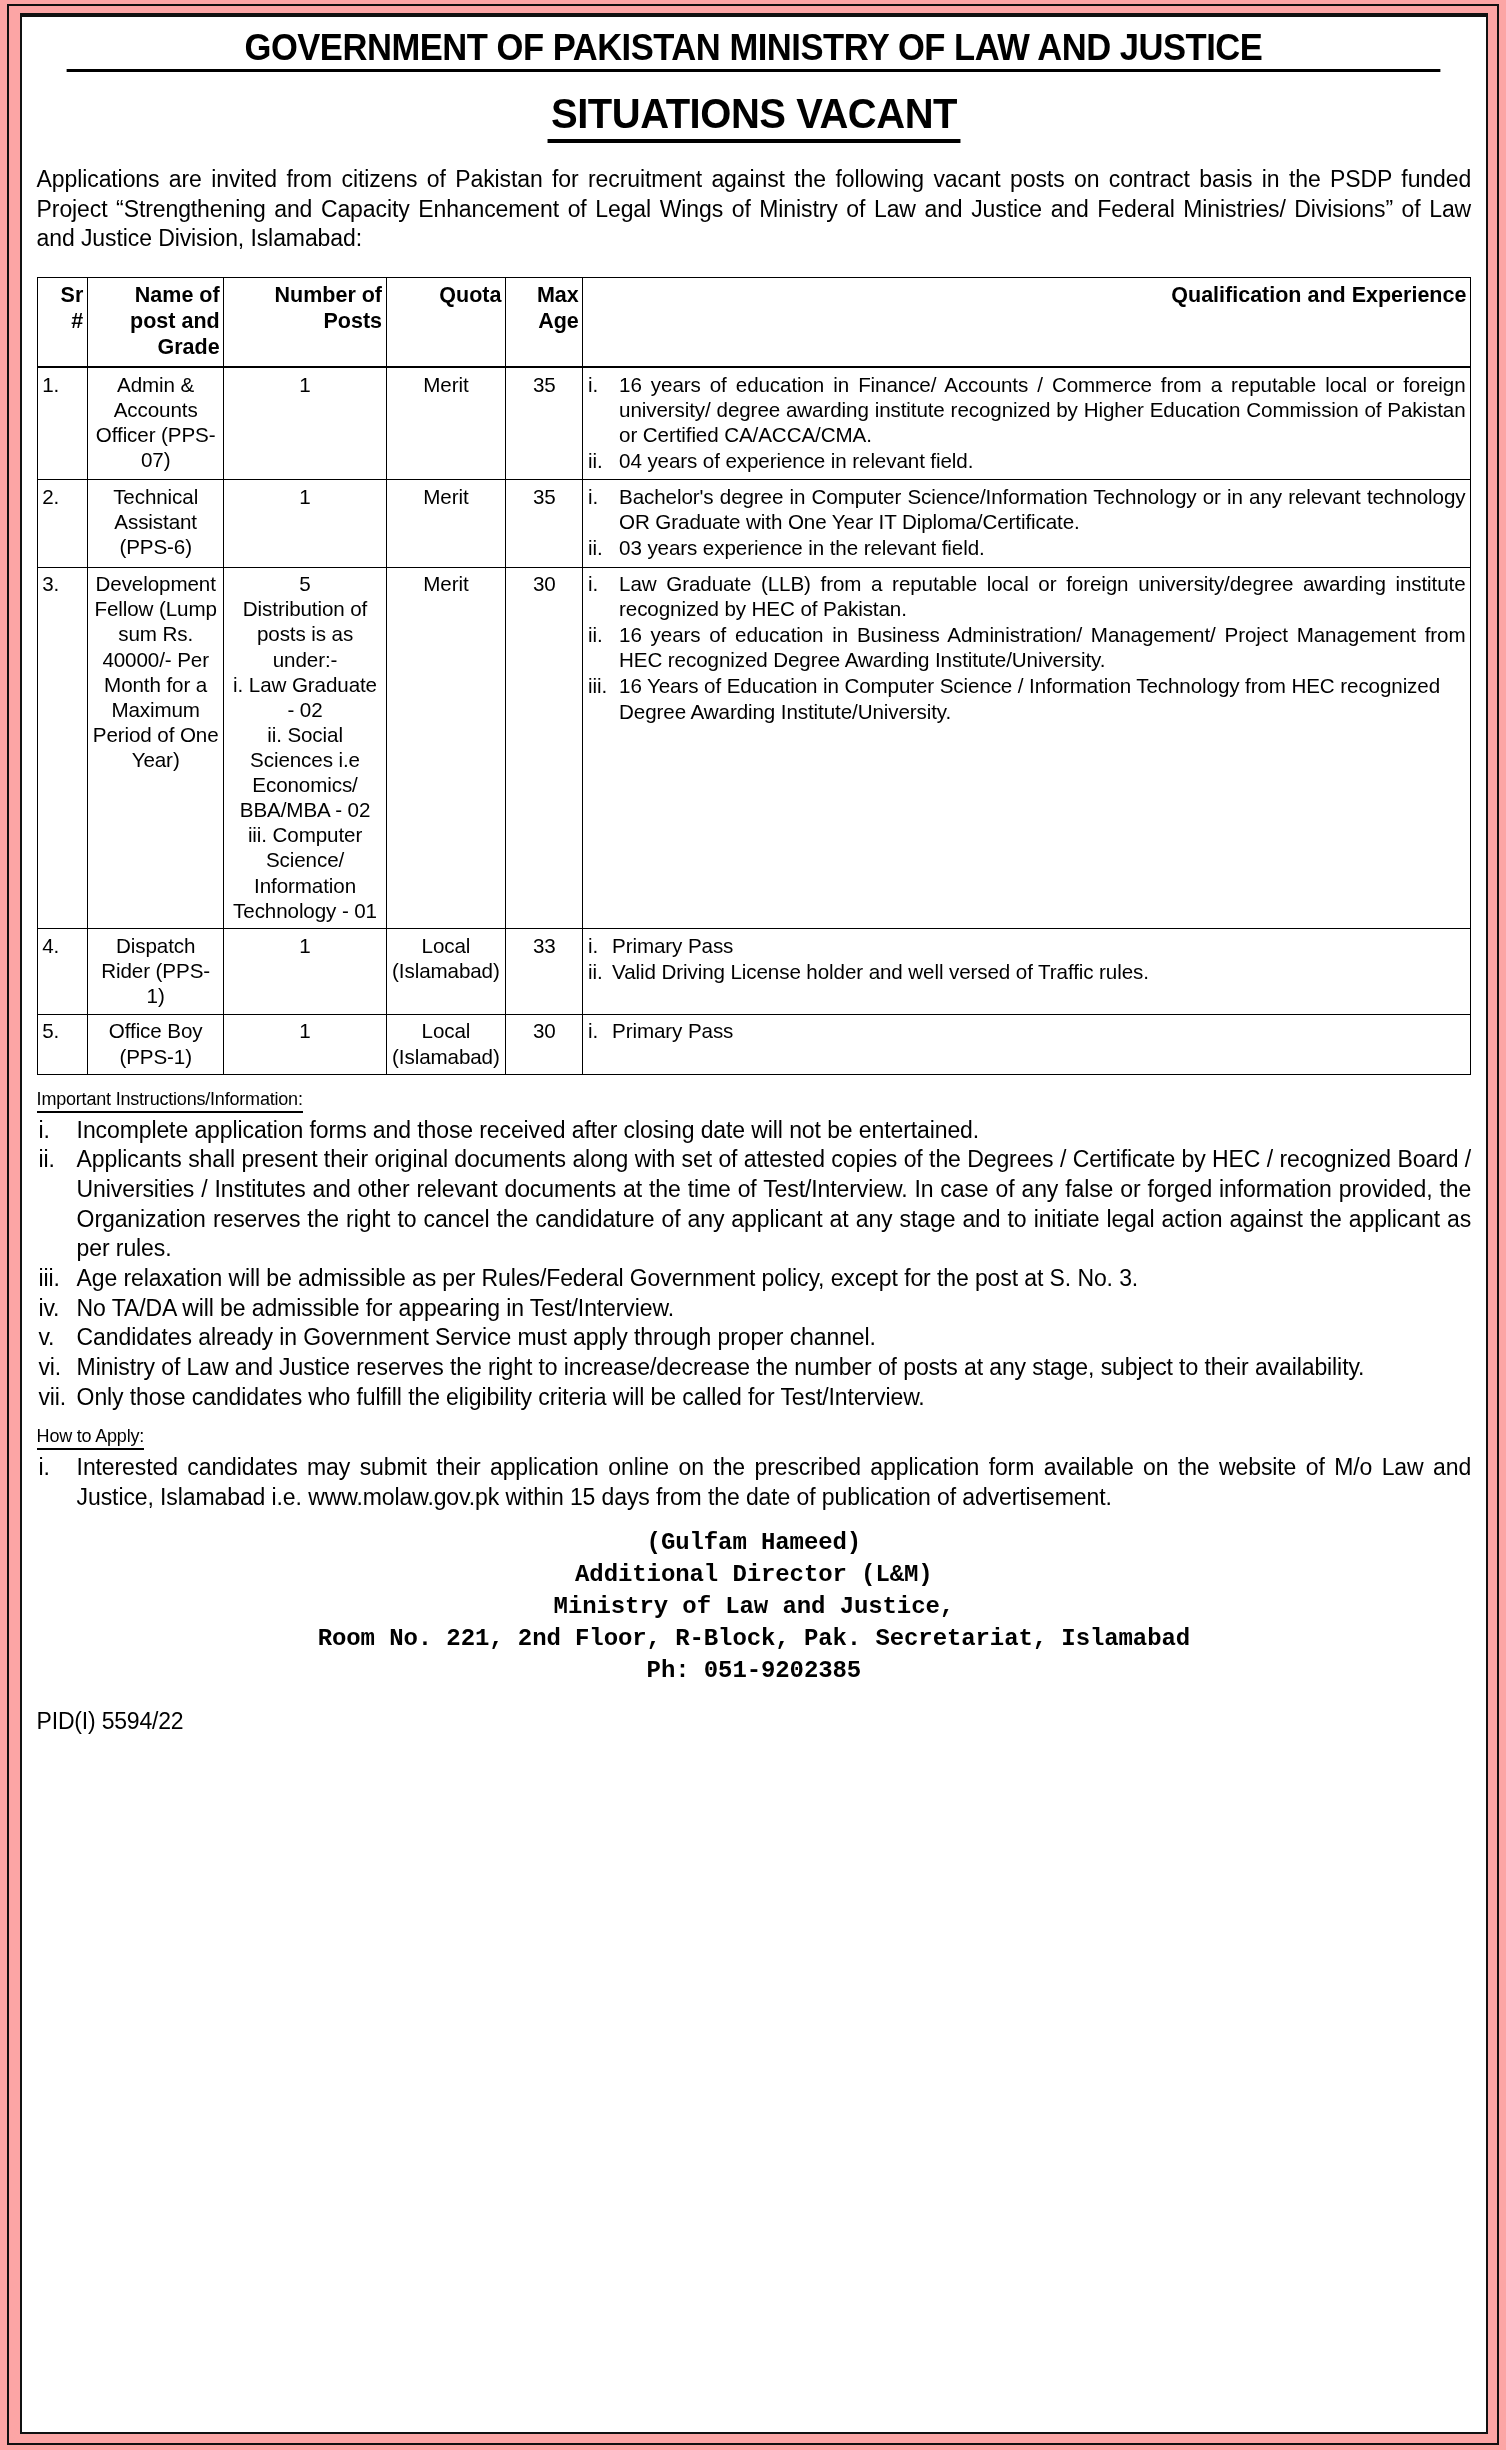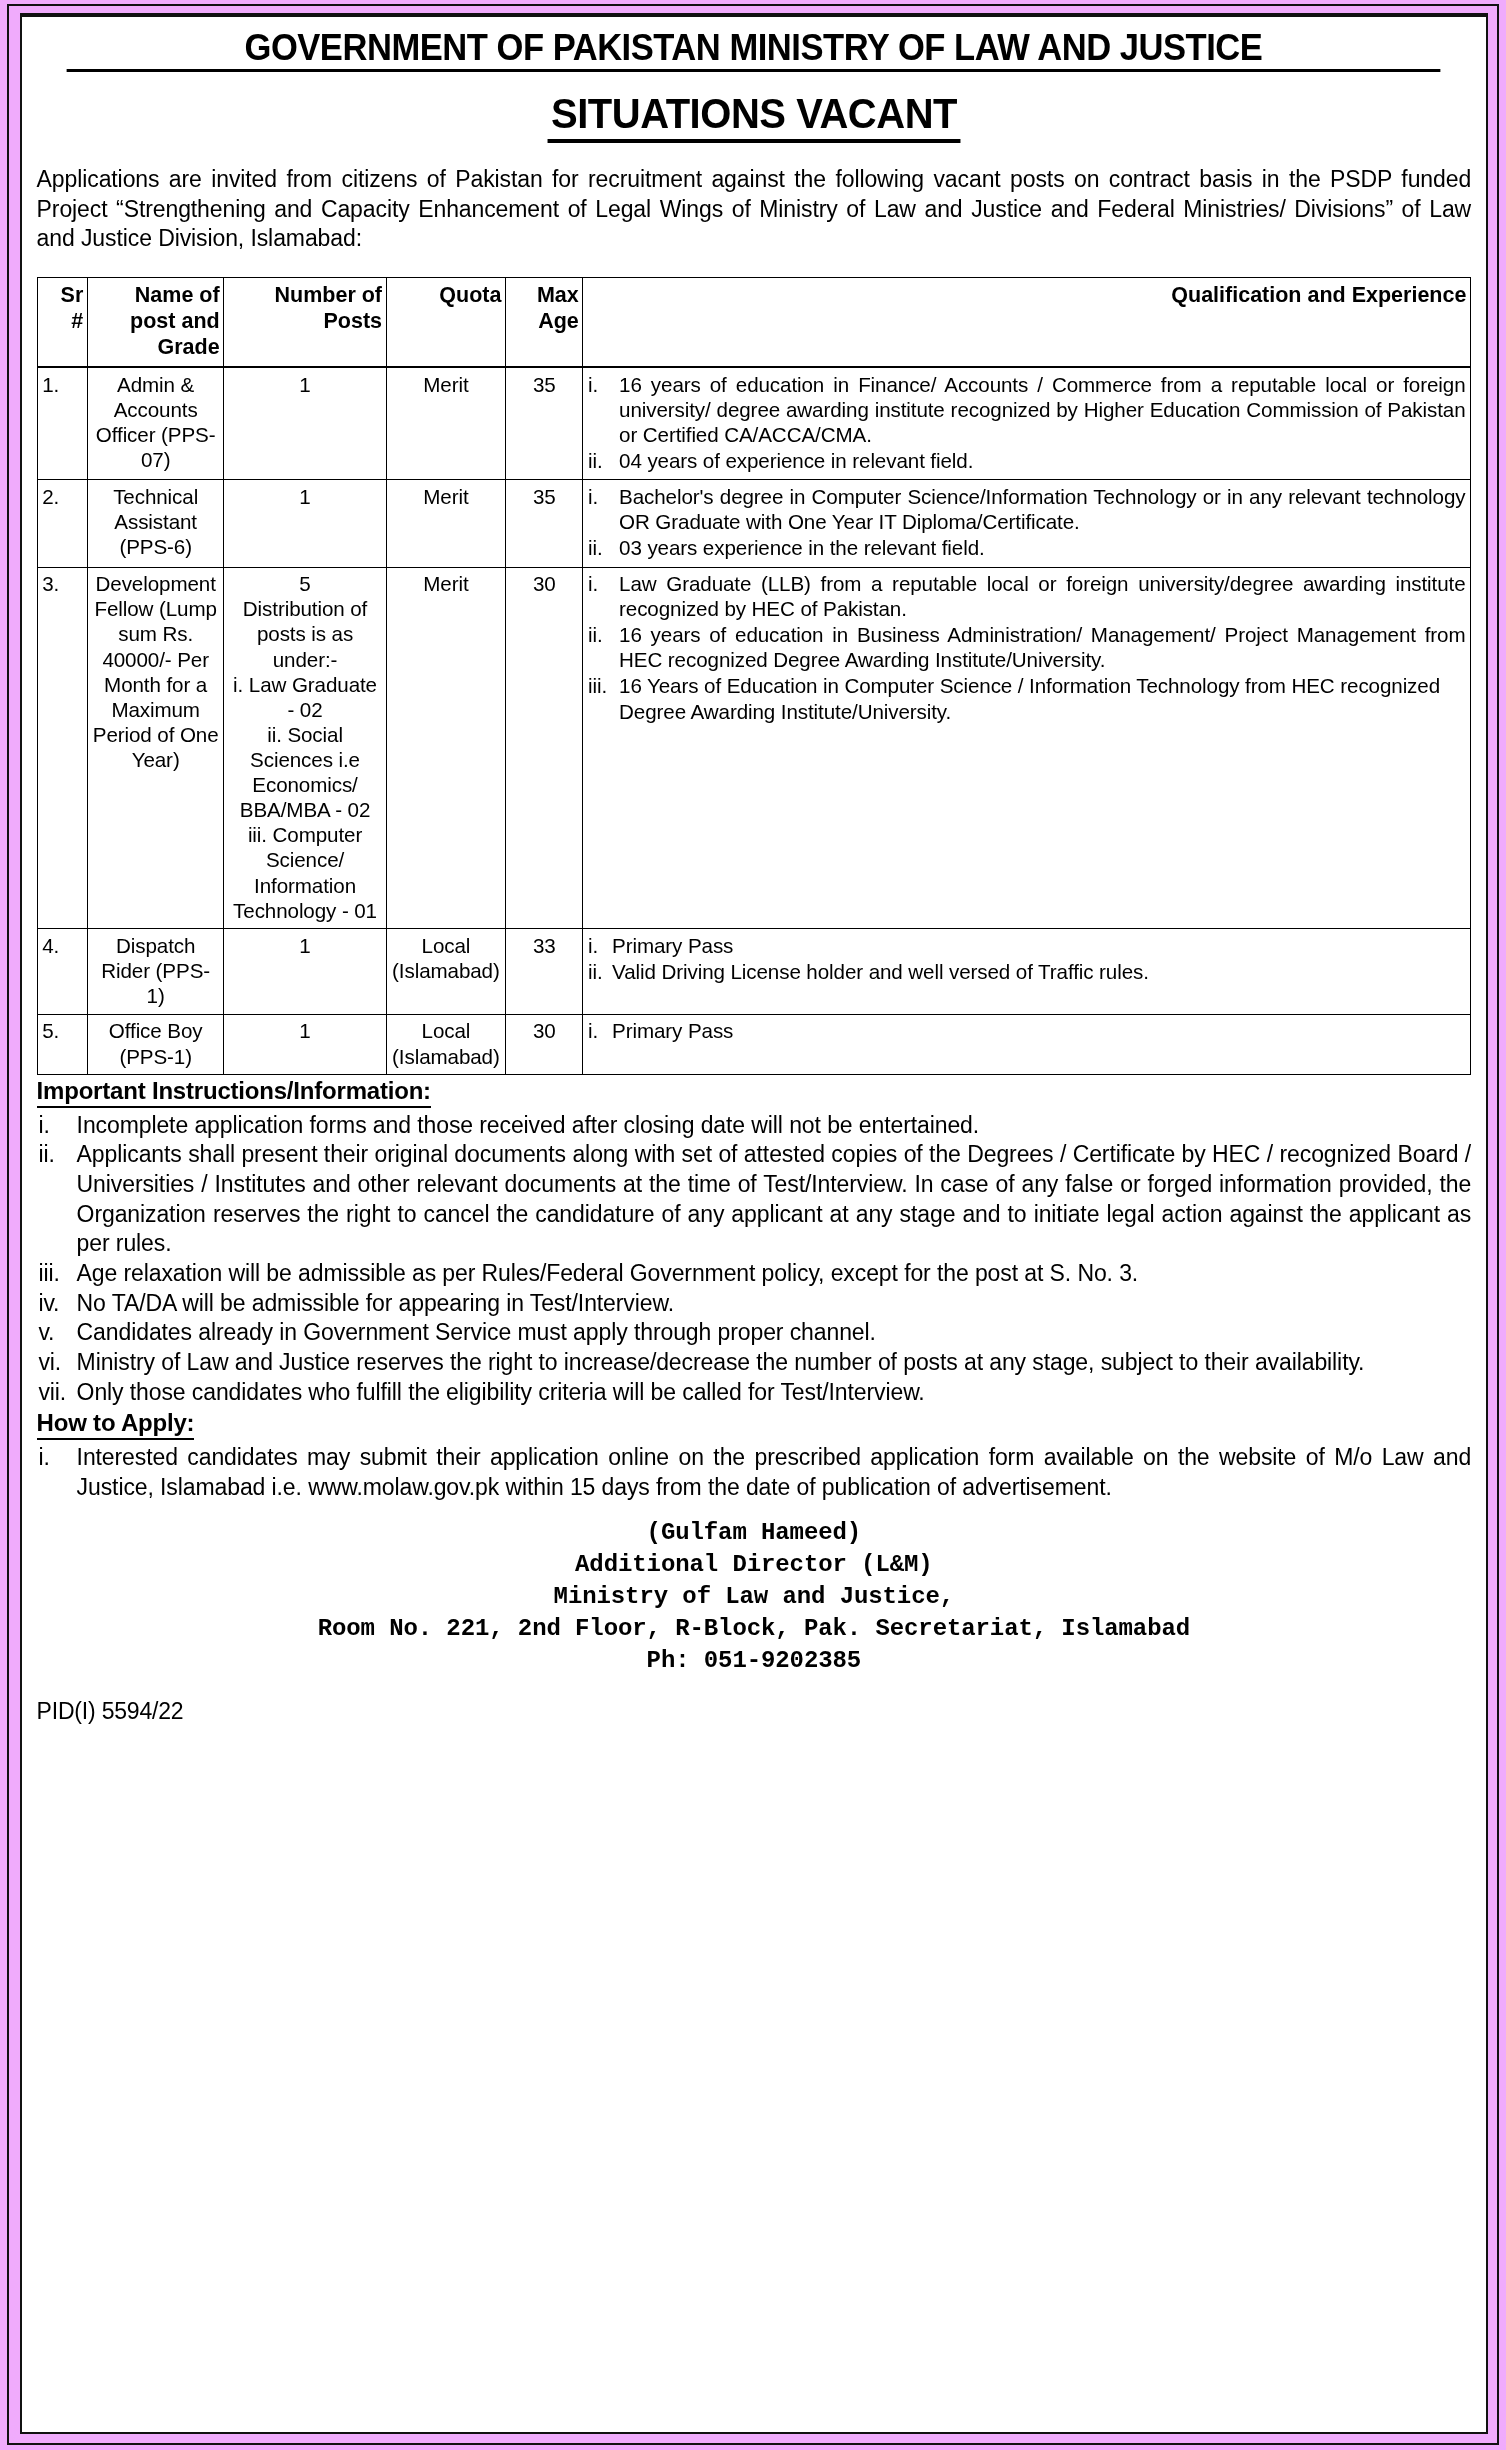--- a/index.html
+++ b/index.html
@@ -10,21 +10,21 @@
   }
   body {
     font-family: "Liberation Sans", sans-serif;
     color: #000000;
   }
   #page {
     position: relative;
     width: 1506px;
     height: 2450px;
     box-sizing: border-box;
-    background: #f0abfc;
+    background: #fca5a5;
     overflow: hidden;
   }
   
   #frame-outer {
     position: absolute;
     left: 7.3px;
     top: 3.7px;
     right: 7.3px;
     bottom: 5.5px;
     border: 2.7px solid #111111;
@@ -141,24 +141,24 @@
   ol.qual > li.wide > .rn { width: 22px; }
   ol.qual > li:last-child { text-align: left; }
   .nojust { text-align: left !important; }
 
   .posts-dist { line-height: 1.22; }
   .posts-dist .lead { display: block; }
 
   
   .sec-title {
     display: inline-block;
-    font-weight: bold;
-    font-size: 24px;
+    font-weight: normal;
+    font-size: 18px;
     border-bottom: 2.7px solid #000;
-    margin-top: 2px;
+    margin-top: 14px;
     padding-bottom: 0.9px;
     letter-spacing: -0.2px;
   }
   ol.instr {
     list-style: none;
     margin: 2.7px 0 0 0;
     padding: 0;
     font-size: 23px;
     line-height: 1.29;
   }

